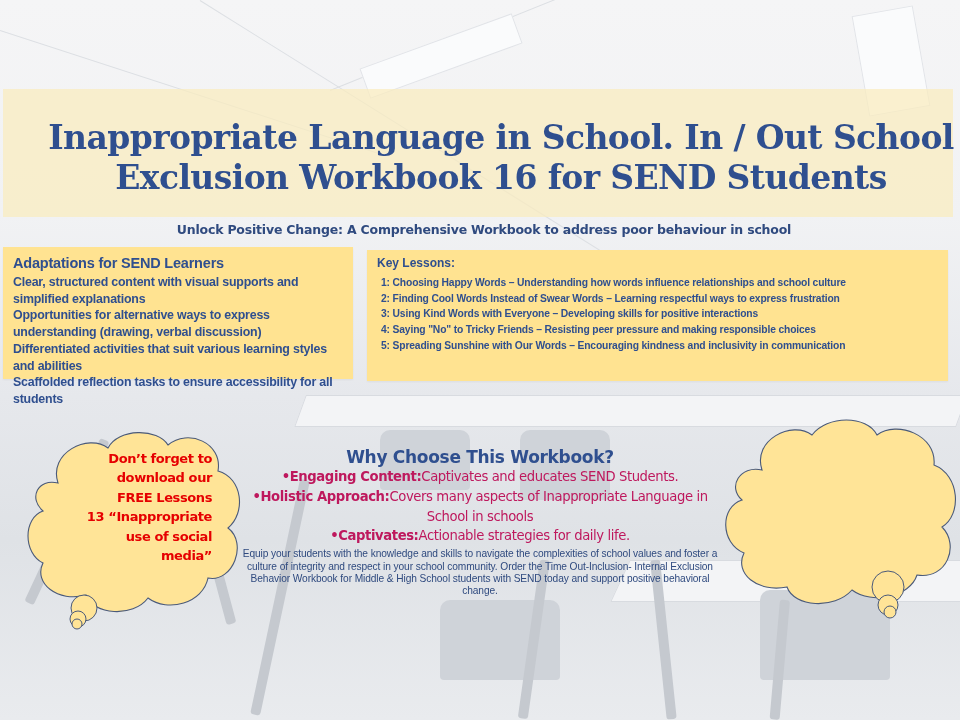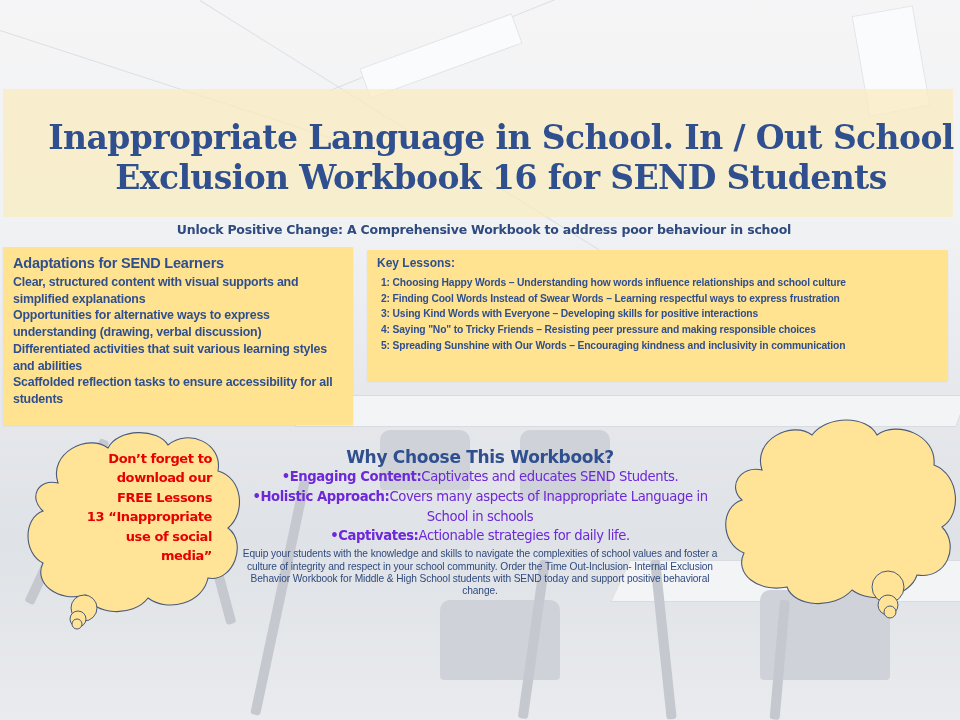--- a/index.html
+++ b/index.html
@@ -30,42 +30,42 @@
   }
   .subtitle {
     position: absolute; left: 4px; top: 222px; width: 960px; text-align: center;
     font-family: "DejaVu Sans", sans-serif; font-weight: bold;
     font-size: 12.5px; color: #2f4a7f; letter-spacing: -0.2px;
   }
 
   .box {
     position: absolute; background: #ffe391; box-shadow: 0 1px 2px rgba(0,0,0,0.05);
   }
-  .adapt { left: 3px; top: 247px; width: 350px; height: 178px; }
+  .adapt { left: 3px; top: 247px; width: 350px; height: 132px; }
   .adapt .heading {
     position: absolute; left: 10px; top: 8px; font-size: 14.5px; color: #2f4f8f;
     font-weight: bold; letter-spacing: -0.2px;
   }
   .adapt ul { list-style: none; margin: 0; padding: 0; position: absolute; left: 10px; top: 27px; width: 336px; }
   .adapt li { font-size: 12.4px; font-weight: bold; color: #2f4f8f; line-height: 16.7px; letter-spacing: -0.2px; }
 
   .lessons { left: 367px; top: 250px; width: 581px; height: 131px; }
   .lessons .heading {
     position: absolute; left: 10px; top: 6px; font-size: 12px; font-weight: bold; color: #2f4f8f;
   }
   .lessons ol { list-style: none; margin: 4px; padding: 0; position: absolute; left: 10px; top: 21px; width: 570px; }
   .lessons li { font-size: 10.3px; font-weight: bold; color: #2f4f8f; line-height: 15.7px; letter-spacing: -0.15px; white-space: nowrap; }
 
   .why {
     position: absolute; left: 238px; top: 448px; width: 484px; text-align: center;
   }
   .why .why-title {
     font-family: "DejaVu Sans", sans-serif; font-weight: bold; font-size: 17px; color: #2f4f8f; letter-spacing: -0.3px; line-height: 19px;
   }
-  .why .point { font-family: "DejaVu Sans", sans-serif; font-size: 13.2px; color: #6d28d9; line-height: 19.8px; letter-spacing: -0.4px; }
+  .why .point { font-family: "DejaVu Sans", sans-serif; font-size: 13.2px; color: #be185d; line-height: 19.8px; letter-spacing: -0.4px; }
   .why .point b { font-weight: bold; }
   .why .body {
     margin-top: 2px; font-family: "Liberation Sans", sans-serif; font-size: 10.2px; color: #2f4a7f; line-height: 12.4px; letter-spacing: -0.1px;
   }
 
   .cloud { position: absolute; }
   .cloud svg { position: absolute; left: 0; top: 0; }
   .cloud .cloud-text {
     position: absolute; text-align: right; color: #e60000; font-weight: bold;
     font-family: "DejaVu Sans", sans-serif;

